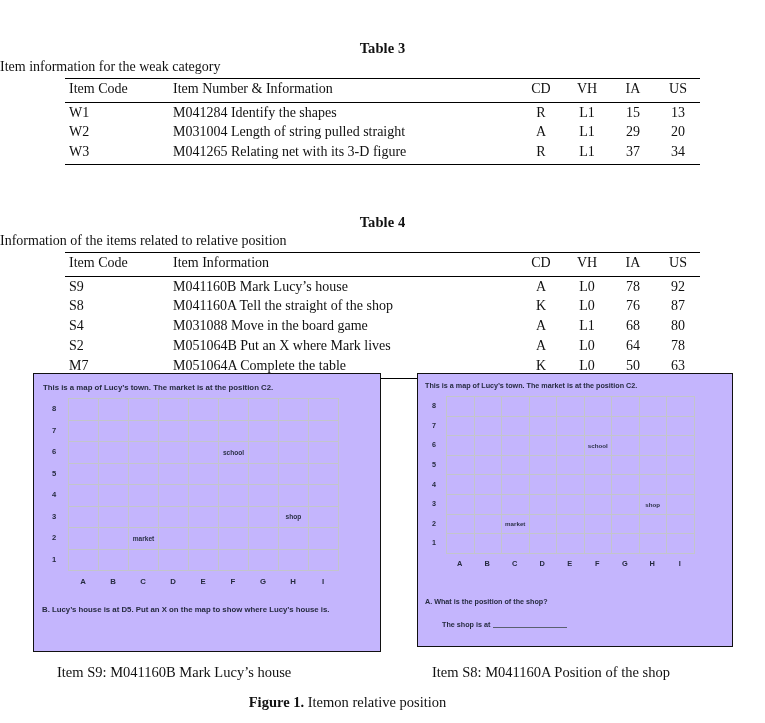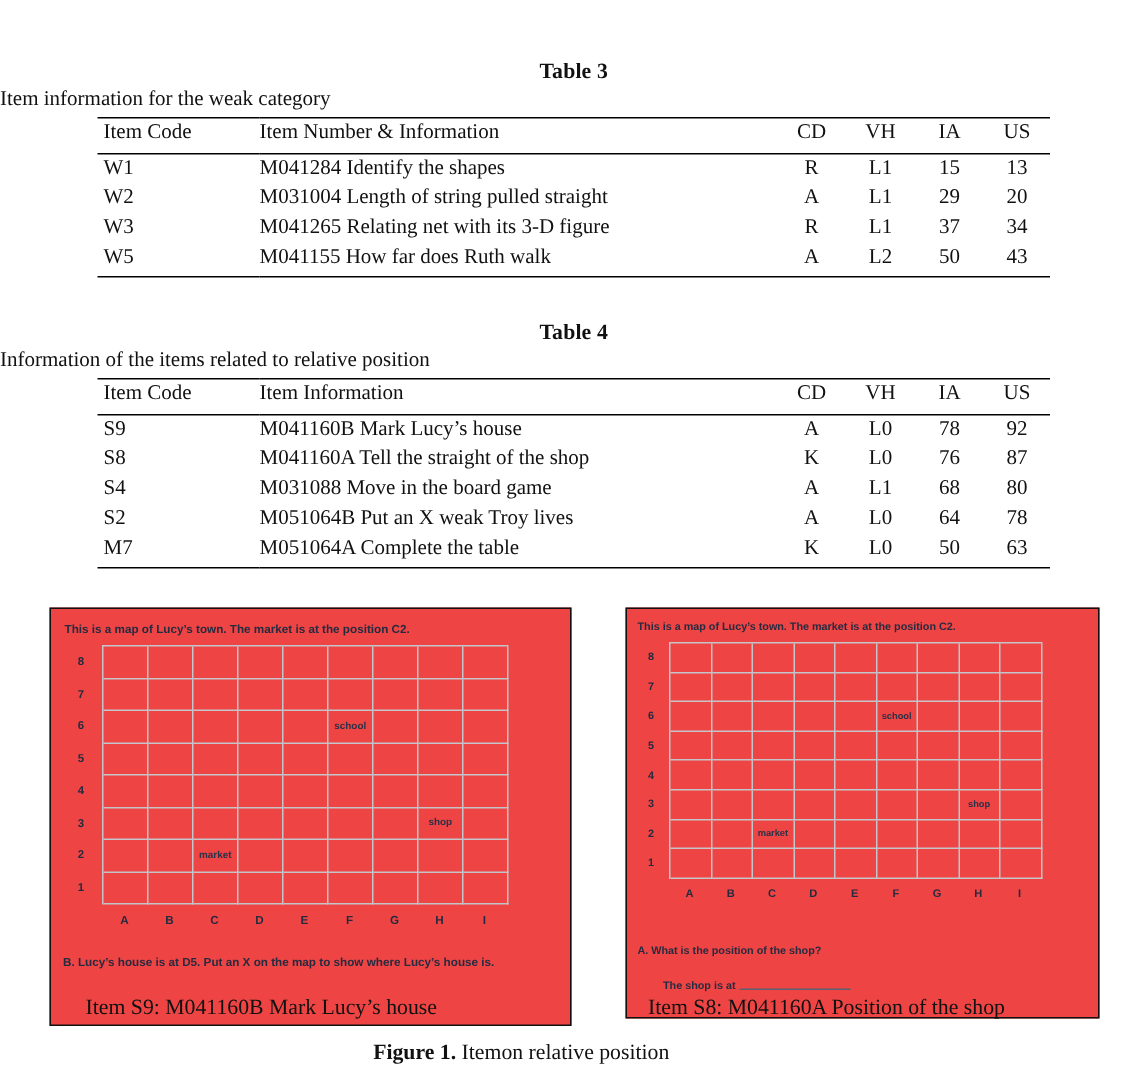--- a/index.html
+++ b/index.html
@@ -61,25 +61,24 @@
   }
   .col-code  { width: 104px; padding-left: 4px !important; }
   .col-info  { width: 345px; }
   .col-cd, .col-vh, .col-ia, .col-us { width: 46px; text-align: center !important; }
   .col-us { width: 44px; }
 
   
   .panel {
     position: absolute;
     border: 1.2px solid #111;
-    background: #ef4444;
+    background: #c4b5fd;
     box-sizing: border-box;
     font-family: "Liberation Sans", sans-serif;
     color: #2b3147;
-    margin-top: 32px;
   }
   #panel-left  { left: 33px;  top: 373px; width: 348px; height: 279px; }
   #panel-right { left: 417px; top: 373px; width: 316px; height: 274px; }
 
   .panel-intro {
     position: absolute;
     font-weight: bold;
     color: #262b40;
     white-space: nowrap;
   }
@@ -223,28 +222,20 @@
         <td class="col-us">20</td>
       </tr>
       <tr>
         <td class="col-code">W3</td>
         <td class="col-info">M041265 Relating net with its 3-D figure</td>
         <td class="col-cd">R</td>
         <td class="col-vh">L1</td>
         <td class="col-ia">37</td>
         <td class="col-us">34</td>
       </tr>
-      <tr>
-        <td class="col-code">W5</td>
-        <td class="col-info">M041155 How far does Ruth walk</td>
-        <td class="col-cd">A</td>
-        <td class="col-vh">L2</td>
-        <td class="col-ia">50</td>
-        <td class="col-us">43</td>
-      </tr>
     </tbody>
   </table>
 </div>
 
 <div class="table-block" id="table4-block">
   <div class="tbl-title">Table 4</div>
   <div class="tbl-subtitle">Information of the items related to relative position</div>
   <table class="data">
     <thead>
       <tr>
@@ -276,21 +267,21 @@
       <tr>
         <td class="col-code">S4</td>
         <td class="col-info">M031088 Move in the board game</td>
         <td class="col-cd">A</td>
         <td class="col-vh">L1</td>
         <td class="col-ia">68</td>
         <td class="col-us">80</td>
       </tr>
       <tr>
         <td class="col-code">S2</td>
-        <td class="col-info">M051064B Put an X weak Troy lives</td>
+        <td class="col-info">M051064B Put an X where Mark lives</td>
         <td class="col-cd">A</td>
         <td class="col-vh">L0</td>
         <td class="col-ia">64</td>
         <td class="col-us">78</td>
       </tr>
       <tr>
         <td class="col-code">M7</td>
         <td class="col-info">M051064A Complete the table</td>
         <td class="col-cd">K</td>
         <td class="col-vh">L0</td>

